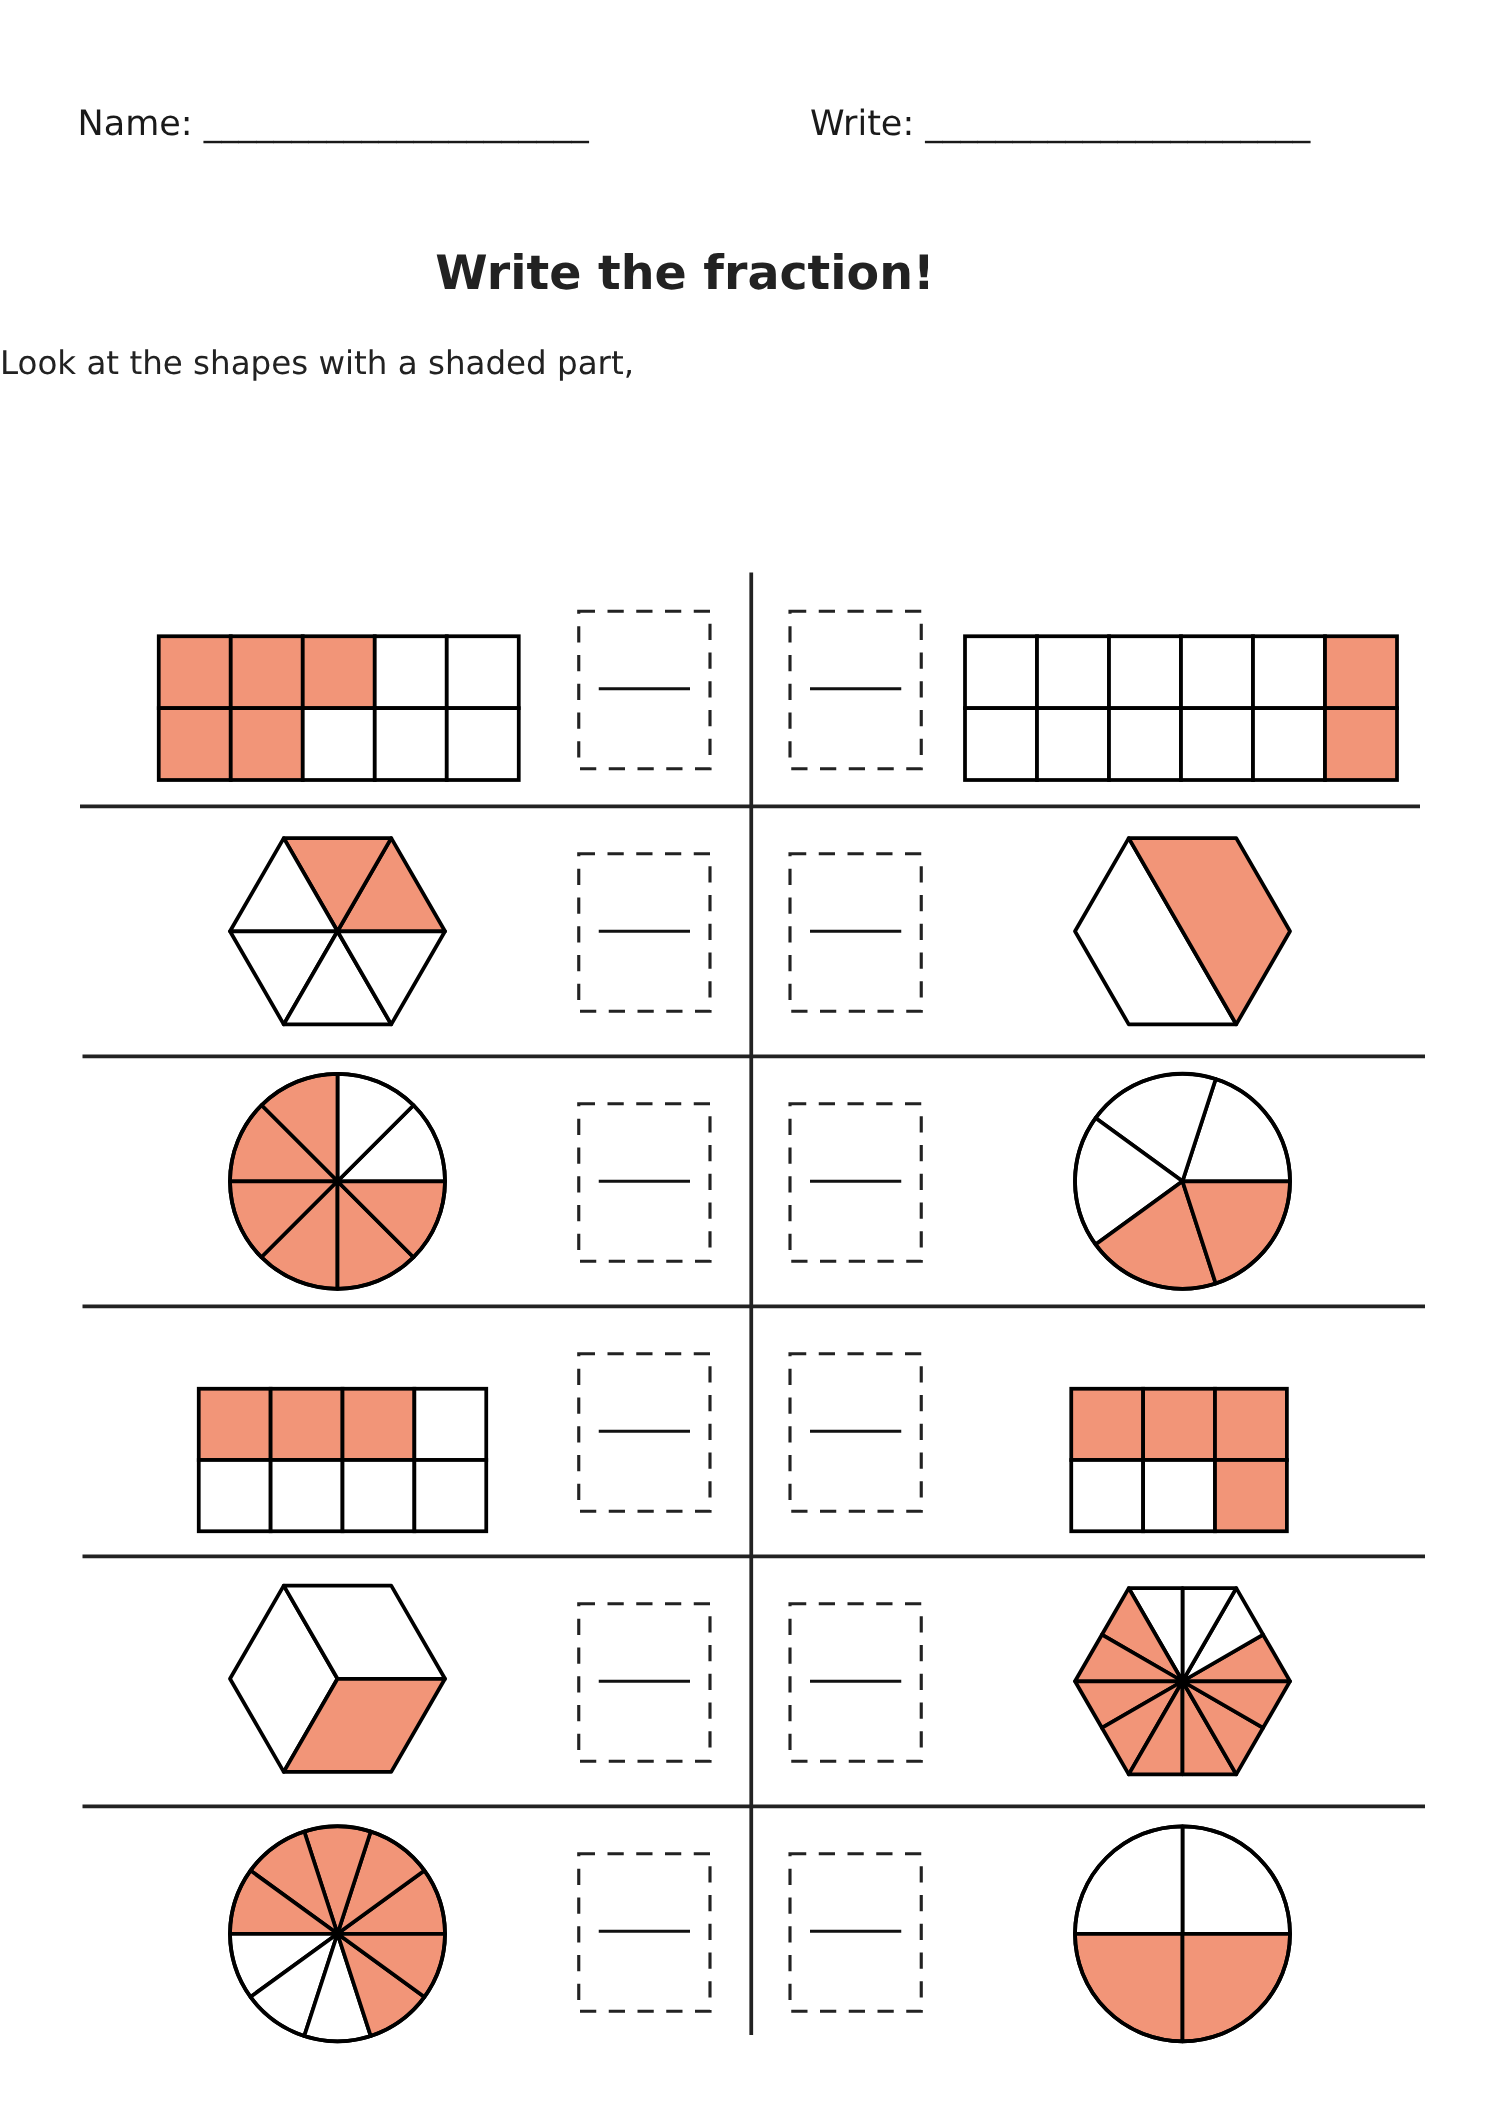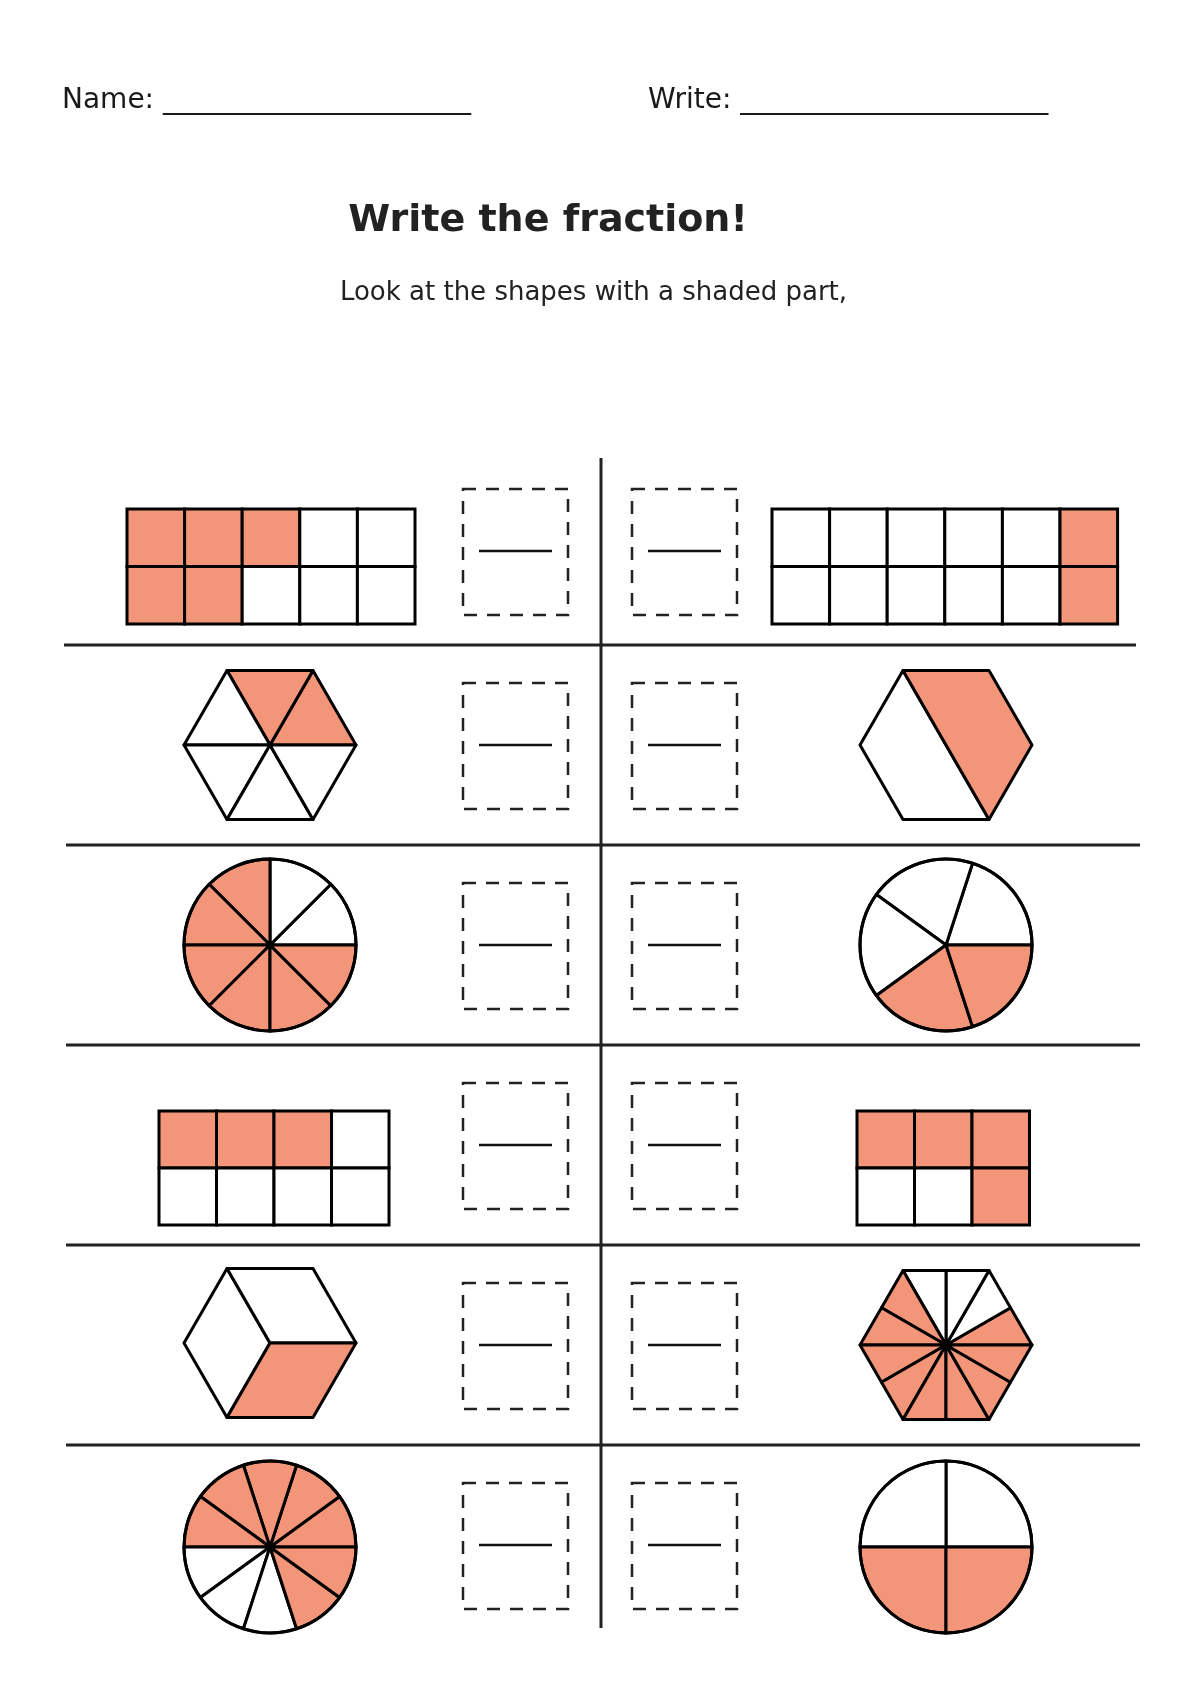--- a/index.html
+++ b/index.html
@@ -3,21 +3,21 @@
 <meta charset="utf-8">
 <style>
   html, body { margin: 0; padding: 0; background: #ffffff; }
   body { width: 1200px; height: 1696px; position: relative; overflow: hidden;
          font-family: "DejaVu Sans", sans-serif; color: #1a1a1a; }
   .hdr { position: absolute; top: 82px; font-size: 28px; white-space: nowrap; }
   .hdr-name { left: 62px; }
   .hdr-date { left: 648px; }
   .title { position: absolute; top: 196px; left: 0; width: 1096px; text-align: center;
            font-size: 38px; font-weight: bold; color: #222; }
-  .instr { position: absolute; top: 272px; left: 0; width: 1187px; text-align: center;
+  .instr { position: absolute; top: 272px; left: 0; width: 1187px; 
            font-size: 26px; line-height: 39px; color: #222; }
   svg.sheet { position: absolute; left: 0; top: 0; }
 </style>
 </head>
 <body>
 
 <div class="hdr hdr-name">Name: ______________________</div>
 <div class="hdr hdr-date">Write: ______________________</div>
 <div class="title">Write the fraction!</div>
 <div class="instr">

